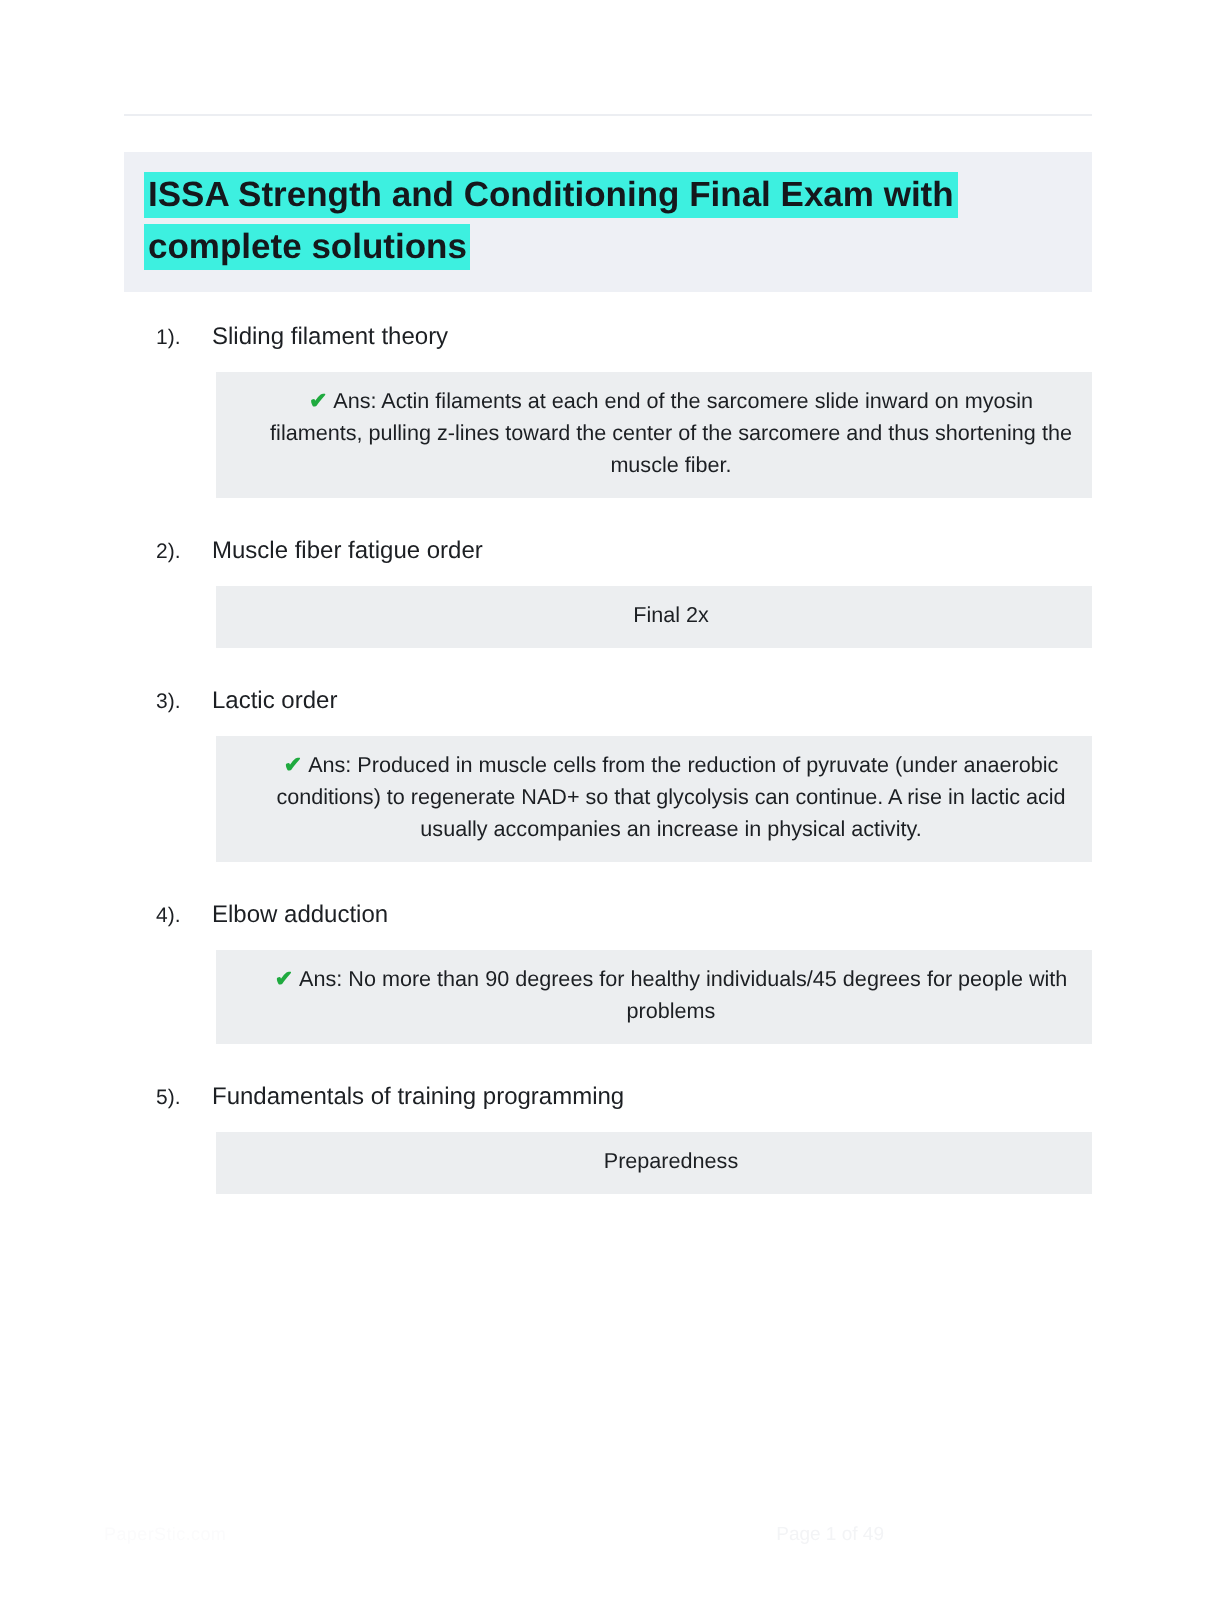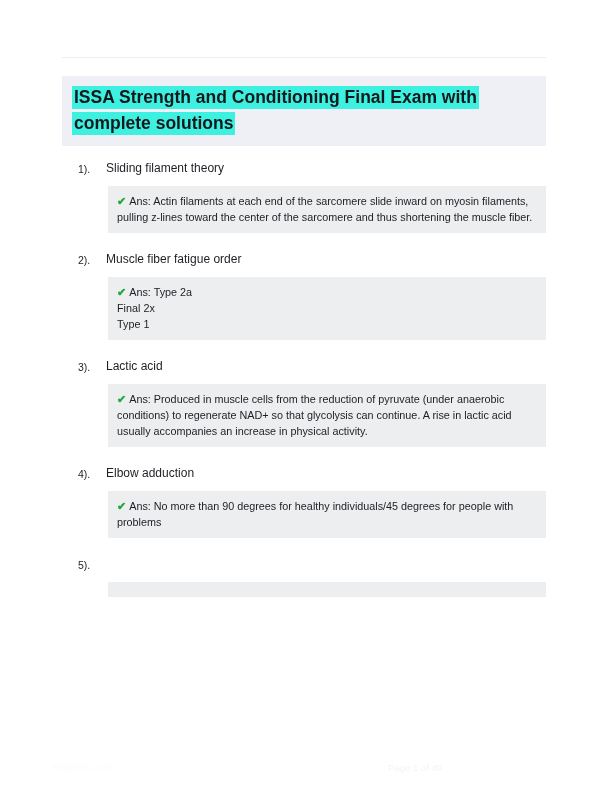--- a/index.html
+++ b/index.html
@@ -86,22 +86,23 @@
   .qtext {
     font-size: 12px;
     color: #1c1f23;
     line-height: 16px;
   }
 
   .answer-box {
     margin: 9px 0 0 108px;
     margin-right: 60px;
     background: #eceef0;
-    padding: 7px 9px 8px 9px;
+    padding: 7px 9px 8px 26px;
     box-sizing: border-box;
+    text-align: center;
   }
   .ans-line {
     font-size: 10.8px;
     line-height: 16px;
     color: #1c1f23;
   }
   .check {
     color: #1faa3f;
     font-size: 11px;
     font-weight: bold;
@@ -145,48 +146,48 @@
         <div class="answer-box">
           <div class="ans-line"><span class="check">✔</span><span>Ans: Actin filaments at each end of the sarcomere slide inward on myosin filaments, pulling z-lines toward the center of the sarcomere and thus shortening the muscle fiber.</span></div>
         </div>
       </div>
       <div class="qitem">
         <div class="qrow">
           <div class="qnum">2).</div>
           <div class="qtext">Muscle fiber fatigue order</div>
         </div>
         <div class="answer-box">
-          <div class="ans-line"><span class="check">✔</span><span>Ans: Type 2a</span></div>
           <div class="ans-line">Final 2x</div>
-          <div class="ans-line">Type 1</div>
         </div>
       </div>
       <div class="qitem">
         <div class="qrow">
           <div class="qnum">3).</div>
-          <div class="qtext">Lactic acid</div>
+          <div class="qtext">Lactic order</div>
         </div>
         <div class="answer-box">
           <div class="ans-line"><span class="check">✔</span><span>Ans: Produced in muscle cells from the reduction of pyruvate (under anaerobic conditions) to regenerate NAD+ so that glycolysis can continue. A rise in lactic acid usually accompanies an increase in physical activity.</span></div>
         </div>
       </div>
       <div class="qitem">
         <div class="qrow">
           <div class="qnum">4).</div>
           <div class="qtext">Elbow adduction</div>
         </div>
         <div class="answer-box">
           <div class="ans-line"><span class="check">✔</span><span>Ans: No more than 90 degrees for healthy individuals/45 degrees for people with problems</span></div>
         </div>
       </div>
       <div class="qitem">
         <div class="qrow">
           <div class="qnum">5).</div>
+          <div class="qtext">Fundamentals of training programming</div>
         </div>
         <div class="answer-box">
+          <div class="ans-line">Preparedness</div>
         </div>
       </div>
     </div>
 
   <div class="footer-watermark">PaperStic.com</div>
   <div class="footer-page">Page 1 of 49</div>
 
 </div>
 
 </body></html>

